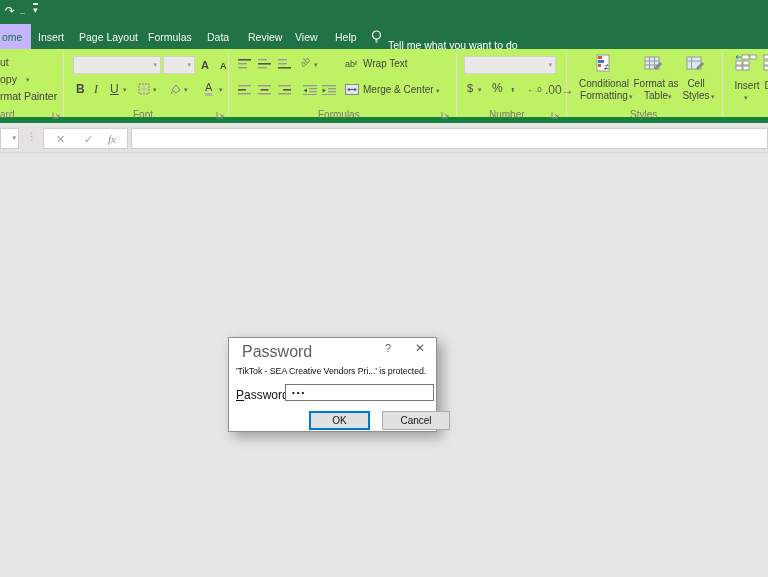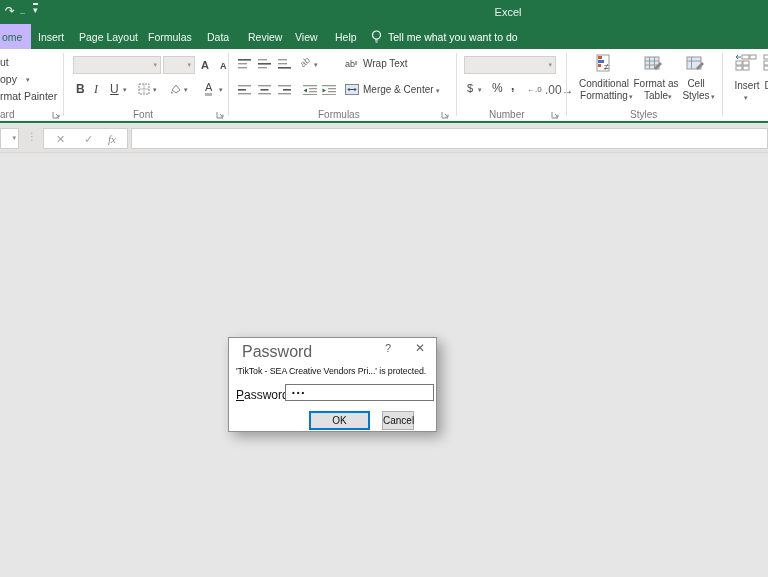--- a/index.html
+++ b/index.html
@@ -8,25 +8,25 @@
   
   .titlebar{position:absolute;left:0;top:0;width:768px;height:24px;background:#217346}
   .qat-icon{position:absolute;top:3px;color:rgba(255,255,255,.92);font-size:12px;line-height:16px}
   .app-title{position:absolute;left:453px;top:0;width:110px;text-align:center;
     color:#eaf3ee;font-size:11px;line-height:24px}
   
   .tabrow{position:absolute;left:0;top:24px;width:768px;height:25px;background:#217346}
   .tab{position:absolute;top:0;height:25px;line-height:26px;font-size:10.5px;color:#f2f7f4;white-space:nowrap}
   .tab-active{position:absolute;left:0;top:0;width:31px;height:25px;background:#c4b5fd;
     color:#217346;font-size:10.5px;line-height:26px;padding-left:2px;box-sizing:border-box}
-  .tellme{position:absolute;left:370px;top:0;height:25px;line-height:26px;color:#ffffff;font-size:10.5px}
+  .tellme{position:absolute;left:370px;top:8px;height:25px;line-height:26px;color:#ffffff;font-size:10.5px}
   .bulb{position:absolute;left:370px;top:5px}
   
-  .ribbon{position:absolute;left:0;top:49px;width:768px;height:74px;background:#ffffff;
-    border-bottom:2px solid #15803d;box-sizing:border-box}
+  .ribbon{position:absolute;left:0;top:49px;width:768px;height:74px;background:#bef264;
+    border-bottom:6px solid #15803d;box-sizing:border-box}
   .grpsep{position:absolute;top:4px;height:63px;width:1px;background:#e1dfdd}
   .grplabel{position:absolute;top:60px;font-size:10px;color:#7a7876;white-space:nowrap}
   .launcher{position:absolute;top:61px;width:9px;height:9px;color:#8a8886}
   .frag{position:absolute;font-size:10.5px;color:#444;white-space:nowrap}
   .combo{position:absolute;height:18px;background:#ebe9e7;border:1px solid #d2d0ce;box-sizing:border-box}
   .combo .dd{position:absolute;right:3px;top:4px;font-size:7px;color:#98968f;line-height:8px}
   .ricon{position:absolute;color:#4a4a4a;font-size:12px;line-height:14px;white-space:nowrap}
   .dd8{font-size:7px;color:#6e6c6a}
   .btnlabel{position:absolute;font-size:10px;color:#444;white-space:nowrap}
   .bigbtn-label{position:absolute;font-size:10px;color:#444;text-align:center;white-space:nowrap}
@@ -47,31 +47,30 @@
   .dlg-close{position:absolute;left:183px;top:3px;width:16px;text-align:center;font-size:12px;color:#5f5f5f}
   .dlg-msg{position:absolute;left:7px;top:27px;font-size:9.5px;color:#111;white-space:nowrap;
     transform:scaleX(.93);transform-origin:left top;letter-spacing:-.1px}
   .dlg-label{position:absolute;left:7px;top:50px;font-size:12px;color:#111}
   .dlg-input{position:absolute;left:56px;top:46px;width:149px;height:17px;box-sizing:border-box;
     border:1px solid #767676;background:#fff;font-size:8px;font-weight:bold;letter-spacing:2px;
     padding:0 0 0 6px;color:#111;font-family:"Liberation Sans",sans-serif}
   .dlg-btn{position:absolute;top:73px;height:19px;box-sizing:border-box;background:#e1e1e1;
     font-size:10px;color:#111;text-align:center;line-height:16px;font-family:"Liberation Sans",sans-serif}
   .dlg-ok{left:80px;width:61px;border:2px solid #0078d7}
-  .dlg-cancel{left:153px;width:32px;border:1px solid #adadad;line-height:17px}
+  .dlg-cancel{left:153px;width:68px;border:1px solid #adadad;line-height:17px}
   svg{display:block}
 </style>
 </head>
 <body>
 
 <div class="titlebar">
   <span class="qat-icon" style="left:5px">↷</span>
   <span class="qat-icon" style="left:20px;font-size:9px;top:5px;color:rgba(255,255,255,.6)">–</span>
   <span class="qat-icon" style="left:33px;font-size:9px;border-top:2px solid rgba(255,255,255,.9);padding-top:1px;line-height:8px">▾</span>
-  <span class="app-title">Excel</span>
 </div>
 
 <div class="tabrow">
   <span class="tab-active">ome</span>
   <span class="tab" style="left:38px">Insert</span>
   <span class="tab" style="left:79px">Page Layout</span>
   <span class="tab" style="left:148px">Formulas</span>
   <span class="tab" style="left:207px">Data</span>
   <span class="tab" style="left:248px">Review</span>
   <span class="tab" style="left:295px">View</span>

